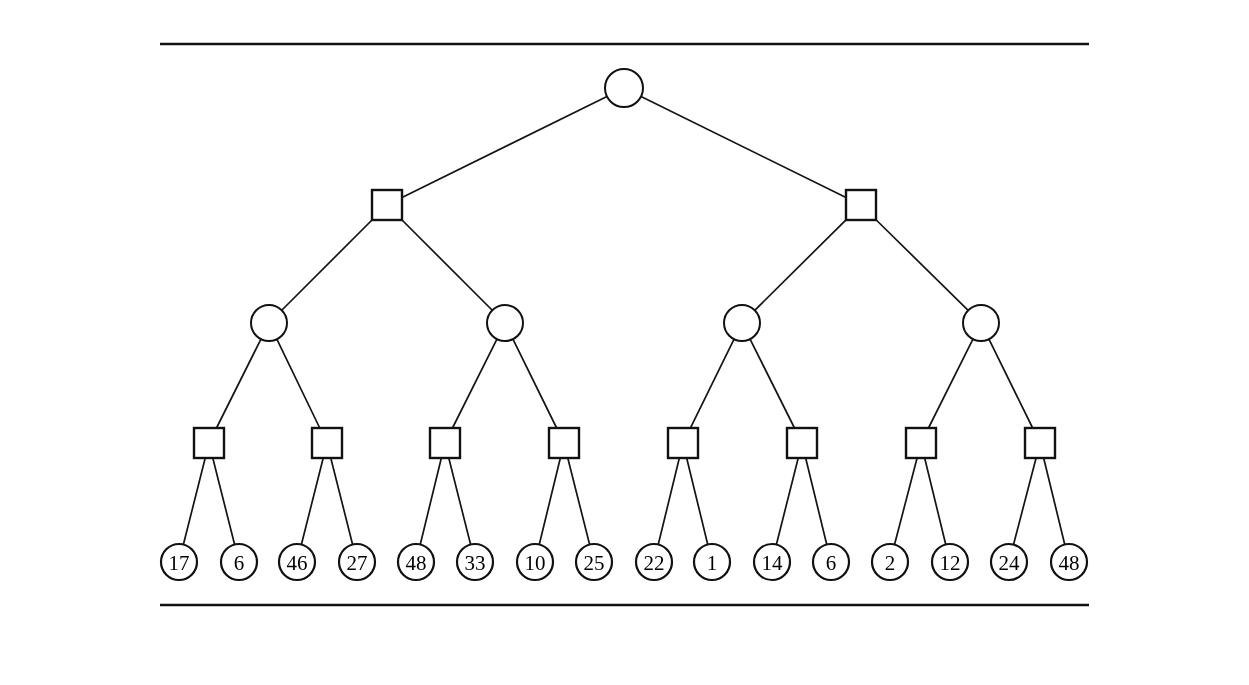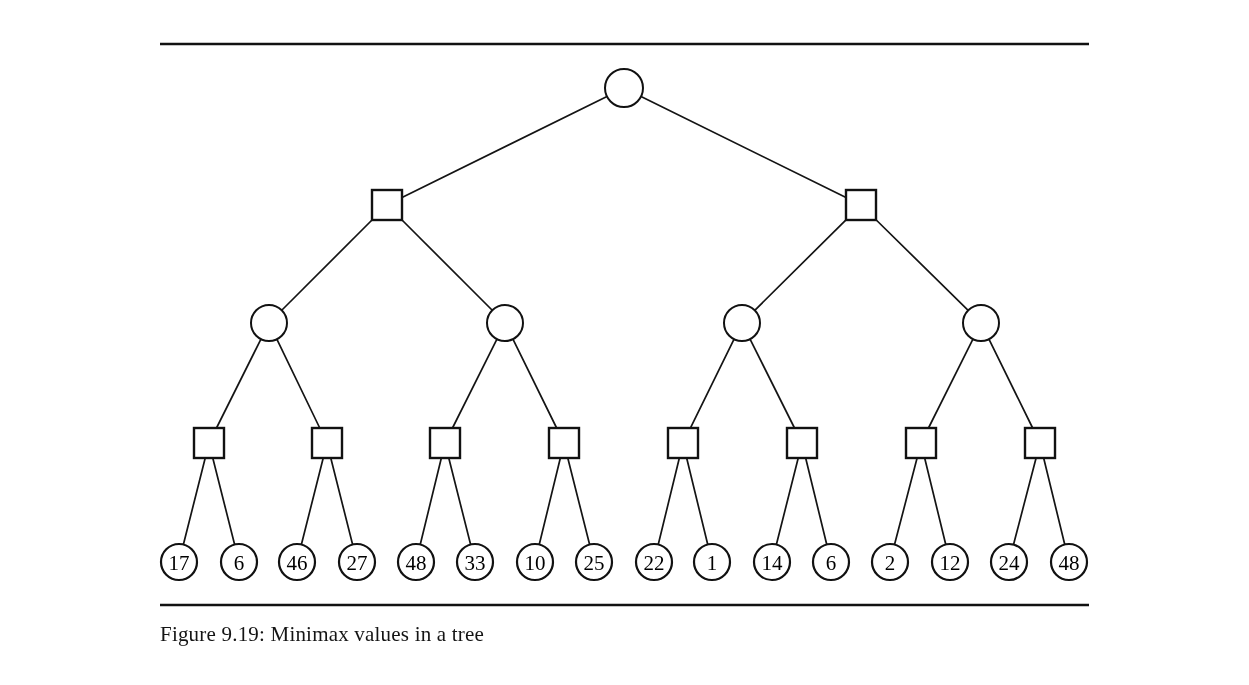--- a/index.html
+++ b/index.html
@@ -221,15 +221,14 @@
           <circle cx="1009" cy="562" r="18" class="leaf-circle"></circle>
           <text x="1009" y="563" class="leaf-label">24</text>
         </g>
         <g>
           <circle cx="1069" cy="562" r="18" class="leaf-circle"></circle>
           <text x="1069" y="563" class="leaf-label">48</text>
         </g>
       </g>
   </svg>
 
-  <div class="caption">Figure 9.19:  Minimax values in a tree</div>
 
 </div>
 
 </body></html>

